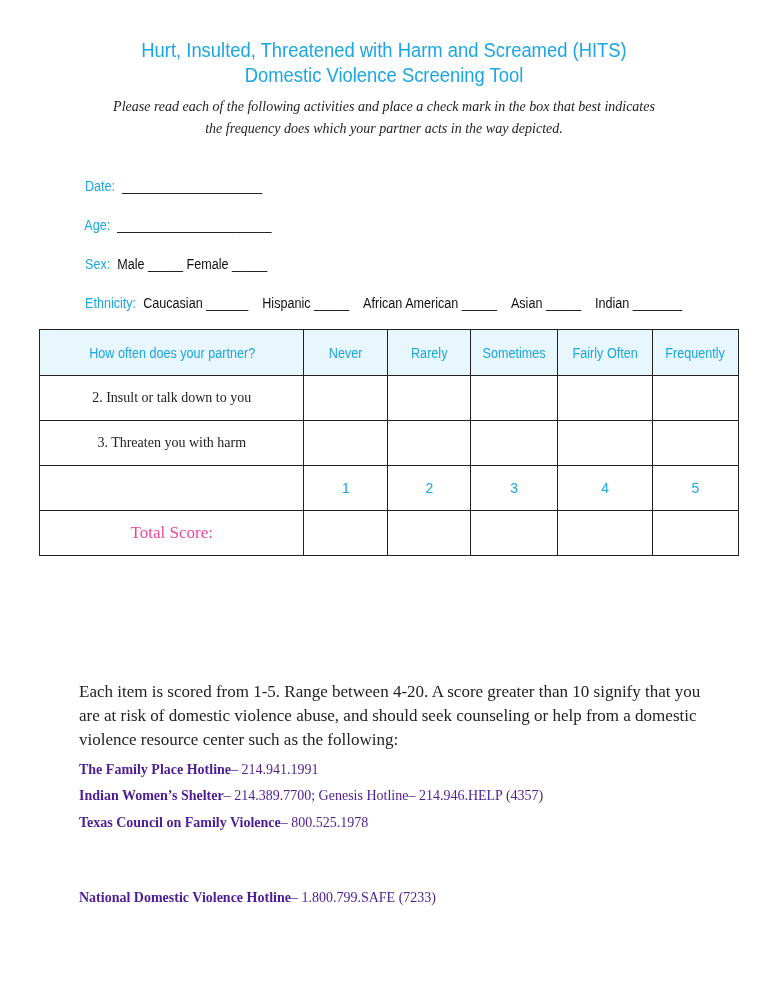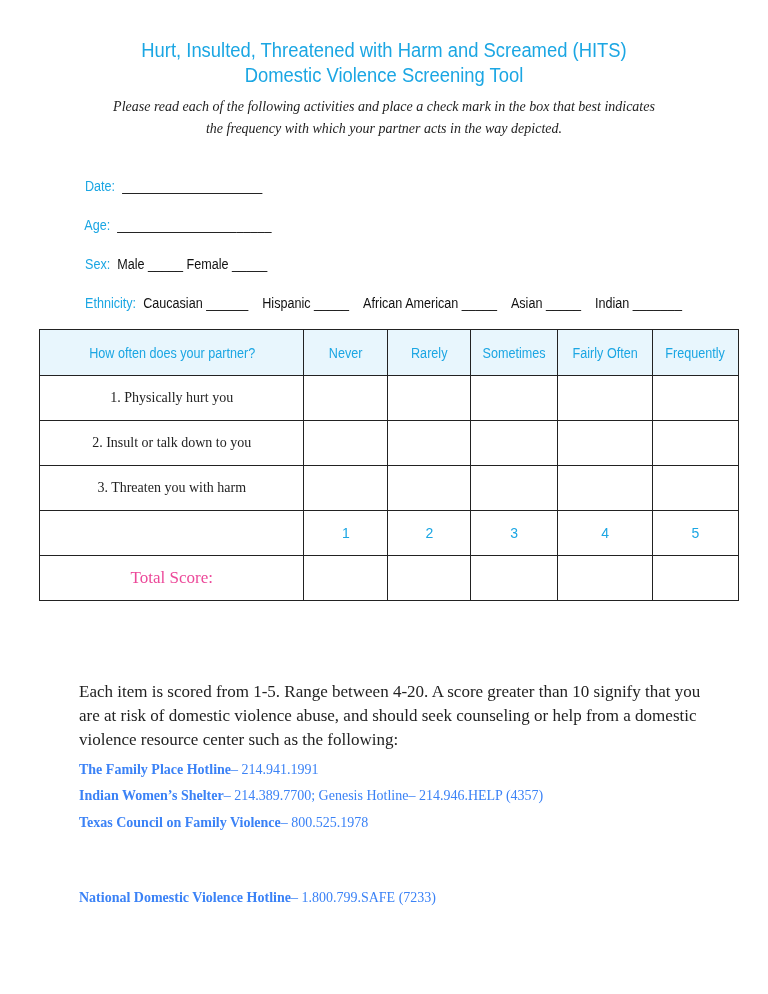--- a/index.html
+++ b/index.html
@@ -46,34 +46,34 @@
   .total { font-family: "Liberation Serif", serif; font-size: 17px; color: #ec4899; }
   .hn { display: inline-block; transform: scaleX(0.9); }
 
   .para {
     position: absolute; left: 79px; top: 680px; width: 640px;
     font-family: "Liberation Serif", serif; font-size: 17px;
     line-height: 24px; color: #222;
   }
   .res {
     position: absolute; left: 79px;
-    font-family: "Liberation Serif", serif; font-size: 14px; color: #3b82f6;
+    font-family: "Liberation Serif", serif; font-size: 14px; color: #4c1d95;
     white-space: nowrap;
   }
   .res b { font-weight: bold; }
 </style>
 </head>
 <body>
 
 <div>
   <div class="title l1">Hurt, Insulted, Threatened with Harm and Screamed (HITS)</div>
   <div class="title l2">Domestic Violence Screening Tool</div>
 </div>
 <div class="subtitle l1">Please read each of the following activities and place a check mark in the box that best indicates</div>
-<div class="subtitle l2">the frequency with which your partner acts in the way depicted.</div>
+<div class="subtitle l2">the frequency does which your partner acts in the way depicted.</div>
 
 <div class="field" style="top:162px;">
   <span class="lbl">Date:</span>&nbsp; <span class="blank">____________________</span>
 </div>
 <div class="field" style="top:201px;">
   <span class="lbl">Age:</span>&nbsp; <span class="blank">______________________</span>
 </div>
 <div class="field" style="top:240px;">
   <span class="lbl">Sex:</span>&nbsp; <span><span>Male</span> <span>_____</span></span> <span><span>Female</span> <span>_____</span></span>
 </div>
@@ -91,28 +91,20 @@
       <col style="width:86px">
   </colgroup>
   <tbody>
       <tr>
     <th><span class="hn">How often does your partner?</span></th>
     <th><span class="hn">Never</span></th>
     <th><span class="hn">Rarely</span></th>
     <th><span class="hn">Sometimes</span></th>
     <th><span class="hn">Fairly Often</span></th>
     <th><span class="hn">Frequently</span></th>
-  </tr>
-  <tr>
-    <td class="q">1. Physically hurt you</td>
-    <td></td>
-    <td></td>
-    <td></td>
-    <td></td>
-    <td></td>
   </tr>
   <tr>
     <td class="q">2. Insult or talk down to you</td>
     <td></td>
     <td></td>
     <td></td>
     <td></td>
     <td></td>
   </tr>
   <tr>

